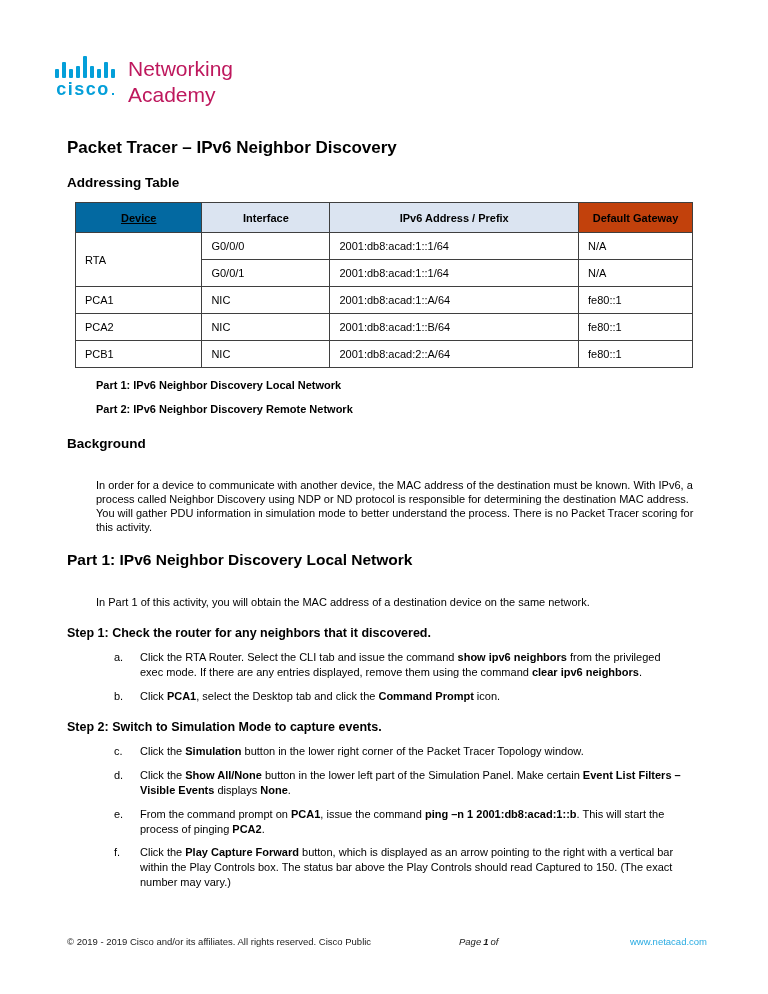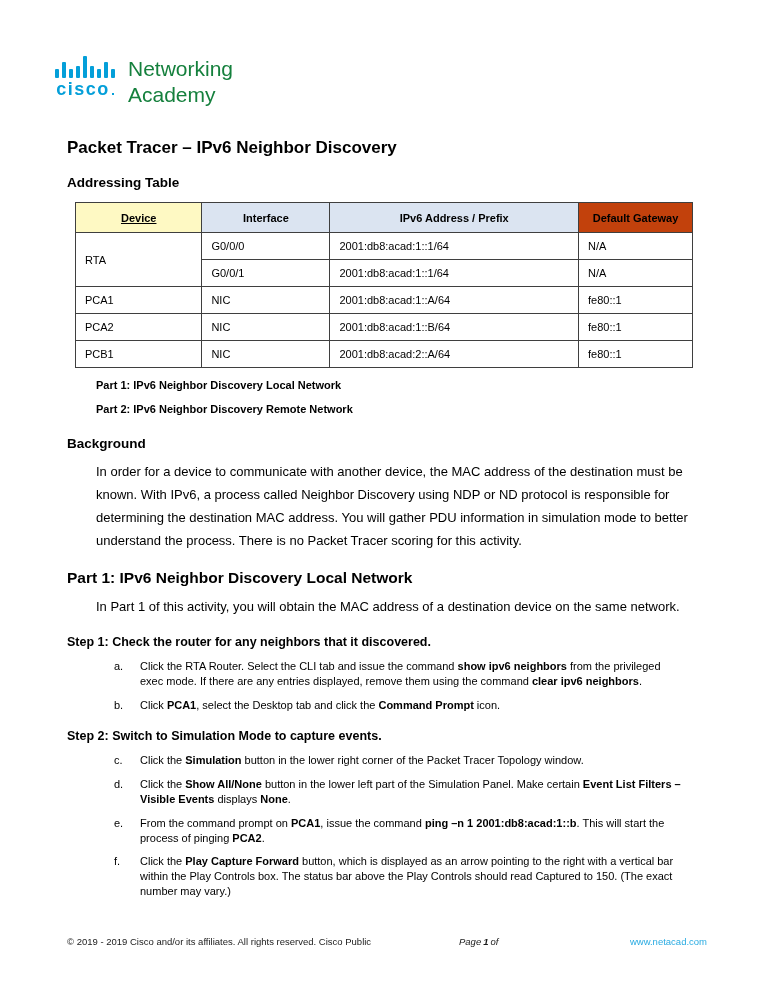--- a/index.html
+++ b/index.html
@@ -34,21 +34,21 @@
   .h-instructions { margin-top:22px; }
   .h-part { margin-top:17px; font-size:15.5px; font-weight:bold; line-height:18px; }
   .step-h { margin-top:17px; font-size:12.5px; font-weight:bold; line-height:15px; }
 
   
   table { margin-top:11px; margin-left:8px; border-collapse:collapse; width:618px; font-size:11px; }
   th { background:#dbe4f1; border:1px solid #3f3f3f; height:30px; font-weight:bold; text-align:center; padding:0 4px; }
   td { border:1px solid #3f3f3f; height:27px; padding:0 4px 0 9px; vertical-align:middle; }
 
   .obj-item { margin-top:10px; margin-left:29px; font-weight:bold; font-size:11px; line-height:14px; }
-  .para { margin-top:8px; margin-left:29px; font-size:13px; line-height:23px; width:608px; }
+  .para { margin-top:26px; margin-left:29px; font-size:11px; line-height:14px; width:608px; }
   .li-row { margin-top:9px; margin-left:47px; width:570px; display:flex; font-size:11px; line-height:14.8px; }
   .li-letter { width:26px; flex:none; }
   .li-text { flex:1; }
   .li-text b, .obj-item b { font-weight:bold; }
 
   
   .footer { position:absolute; left:67px; top:936px; width:640px; display:flex; align-items:baseline; font-size:9.5px; color:#1a1a1a; }
   .f-copy { width:392px; flex:none; }
   .f-page { width:120px; flex:none;font-style:italic; }
   .f-page .num { font-weight:bold; padding:0 2px; }
@@ -67,36 +67,36 @@
           <i class="b3" style="background: rgb(4, 159, 217);"></i>
           <i class="b4" style="background: rgb(4, 159, 217);"></i>
           <i class="b5" style="background: rgb(4, 159, 217);"></i>
         <i class="b6" style="background: rgb(4, 159, 217);"></i>
           <i class="b7" style="background: rgb(4, 159, 217);"></i>
           <i class="b8" style="background: rgb(4, 159, 217);"></i>
           <i class="b9" style="background: rgb(4, 159, 217);"></i>
       </div>
       <div class="cisco-word" style="color: rgb(4, 159, 217);">cisco</div>
     </div>
-    <div class="logo-text" style="color: #15803d;">
+    <div class="logo-text" style="color: #be185d;">
       <div>Networking</div>
       <div>Academy</div>
     </div>
   </div>
 
   <div class="content">
 
     <div class="title">Packet Tracer – IPv6 Neighbor Discovery</div>
 
     <div class="h2 h-addressing">Addressing Table</div>
 
     <table>
       <thead>
         <tr>
-            <th style="width: 132px; background: #fef9c3; text-decoration: underline;">Device</th>
+            <th style="width: 132px; background: #0369a1; text-decoration: underline;">Device</th>
             <th style="width: 133px; background: rgb(219, 228, 241);">Interface</th>
             <th style="width: 257px; background: rgb(219, 228, 241);">IPv6 Address / Prefix</th>
             <th style="width: 118px; background: #c2410c;">Default Gateway</th>
           </tr>
       </thead>
       <tbody>
           <tr>
             <td rowspan="2">RTA</td>
             <td>G0/0/0</td>
             <td>2001:db8:acad:1::1/64</td>

